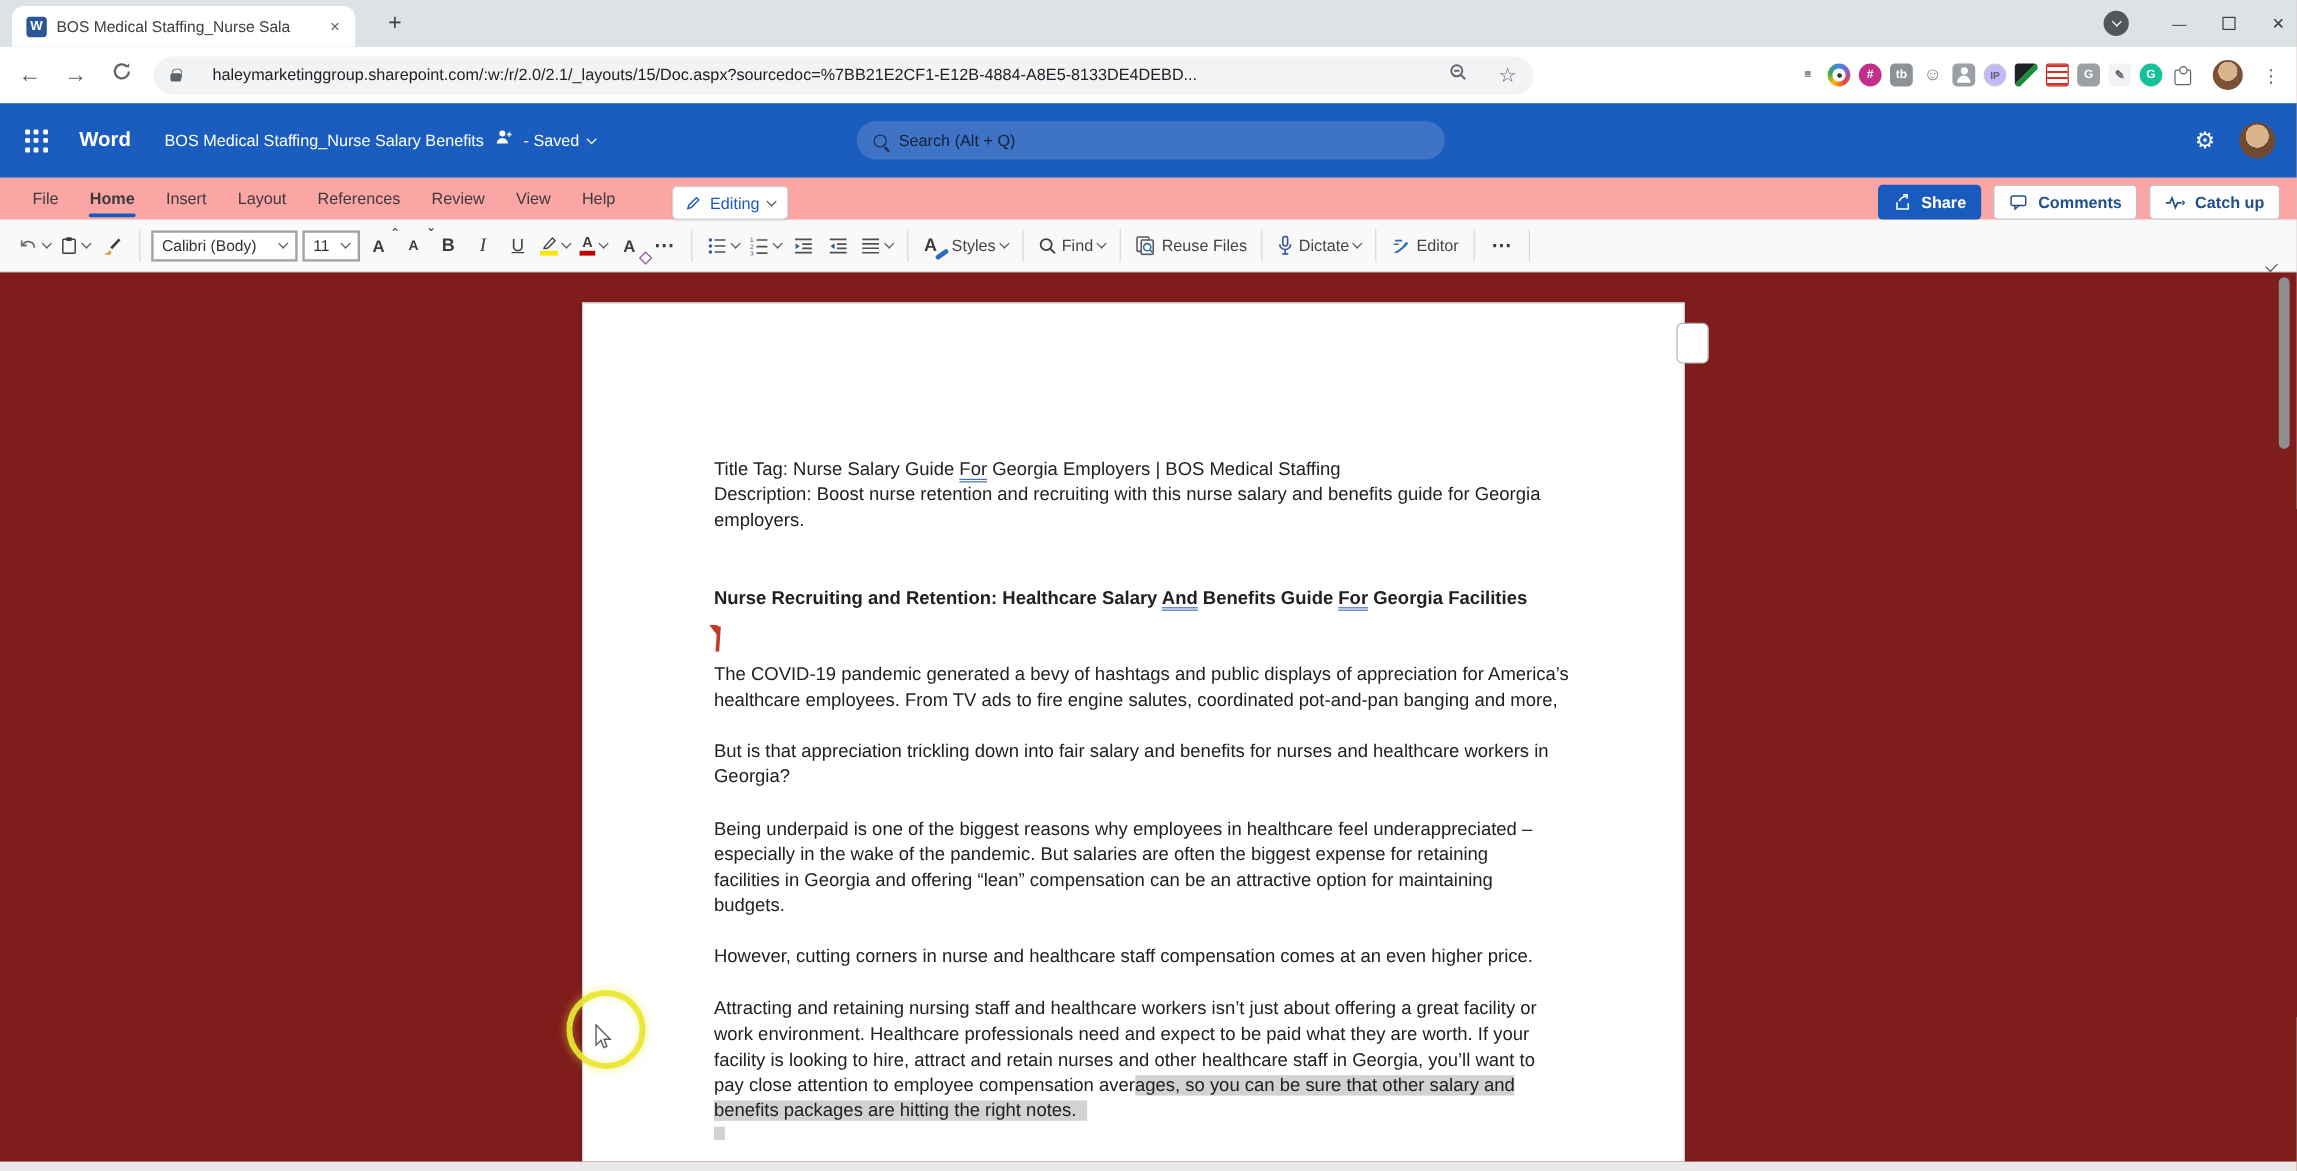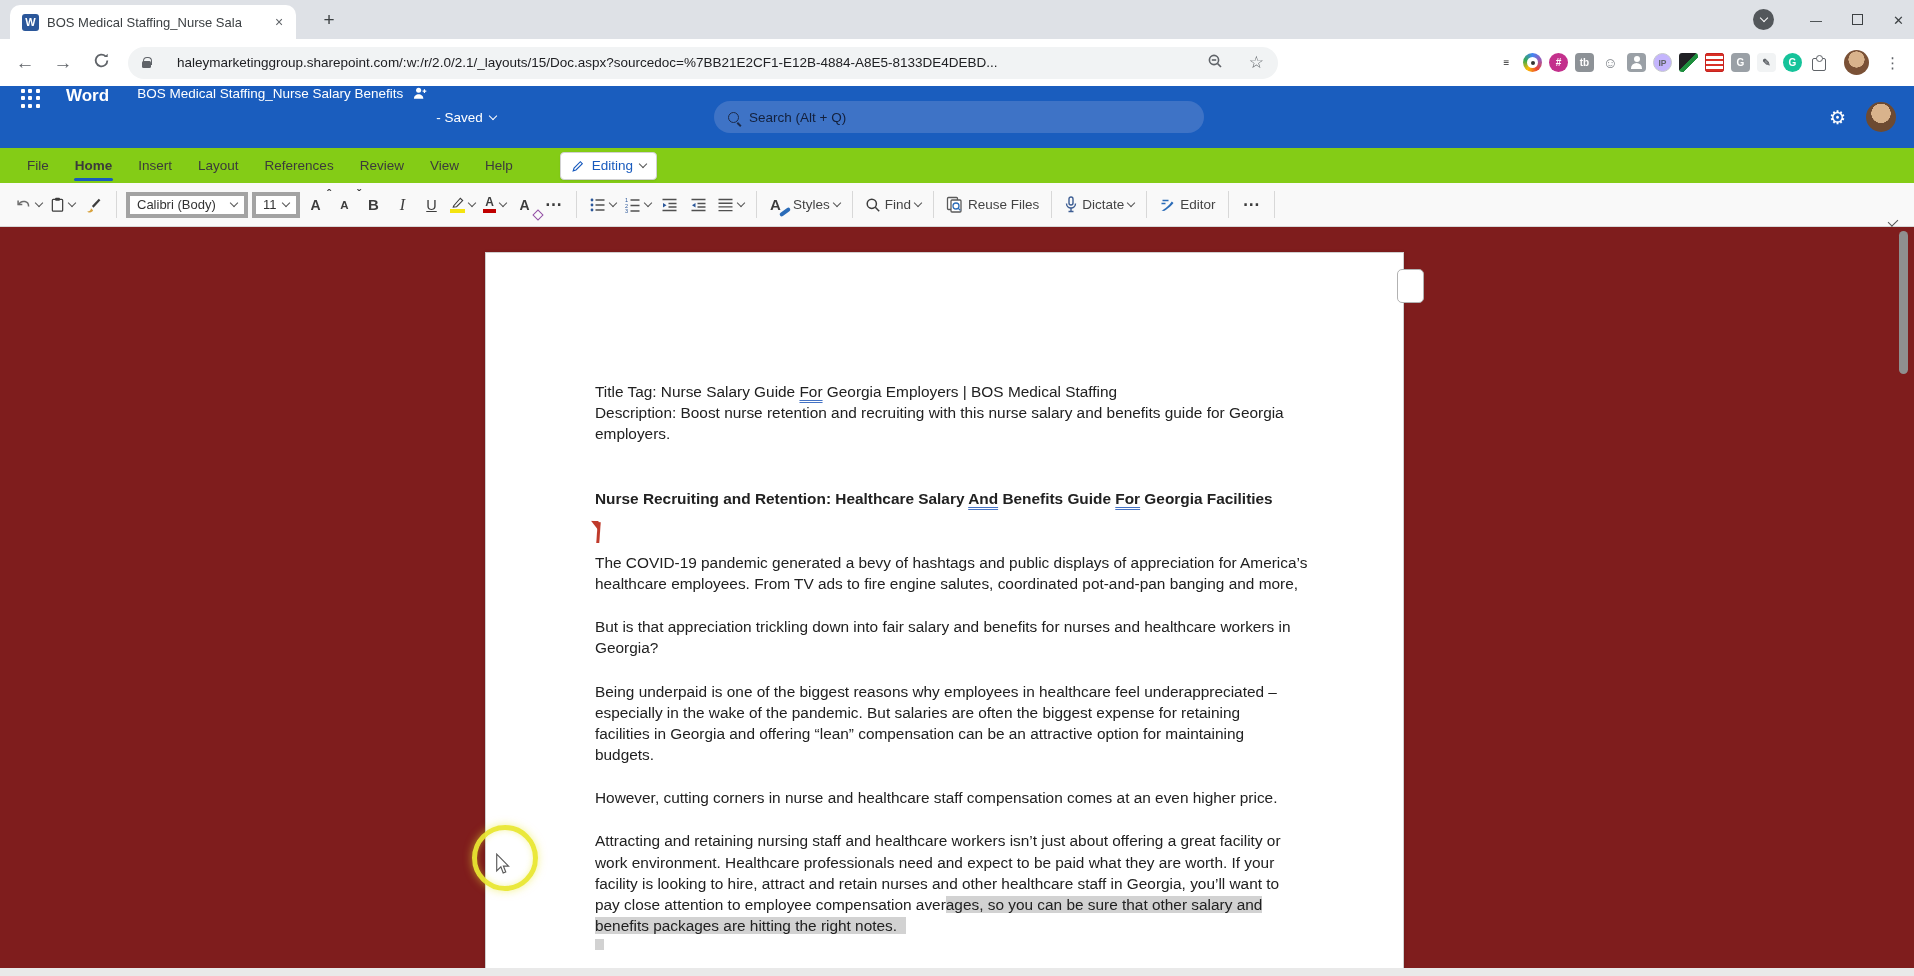--- a/index.html
+++ b/index.html
@@ -49,54 +49,54 @@
   .x-person::after{content:"";position:absolute;left:4px;top:10px;width:11px;height:6px;border-radius:6px 6px 0 0;background:#fff}
   .x-puzzle{position:relative;background:none}
   .x-puzzle::before{content:"";position:absolute;left:3px;top:5px;width:12px;height:11px;border:1.8px solid #5f6368;border-radius:2px}
   .x-puzzle::after{content:"";position:absolute;left:7px;top:2px;width:5px;height:5px;border:1.8px solid #5f6368;border-radius:50%;background:#fff}
   .ext-smiley{font-size:15px}
   .ext-avatar{width:25px;height:25px;border-radius:50%;background:radial-gradient(circle at 50% 38%,#d9b38c 0 40%,#7a5136 41% 100%)}
   .kebab{color:#5f6368;font-size:15px;letter-spacing:0}
   .kebab::before{content:"⋮"}
 
   
-  .suitebar{height:62px;background:#1a5dbe;display:flex;padding:0 18px;position:relative;color:#fff}
+  .suitebar{height:62px;background:#1a5dbe;display:flex;align-items:center;padding:0 18px;position:relative;color:#fff}
   .waffle{width:24px;height:24px;display:grid;grid-template-columns:repeat(3,4px);grid-template-rows:repeat(3,4px);gap:3.5px;align-content:center;justify-content:center}
   .waffle i{background:#fff;border-radius:1px}
   .word-logo{font-weight:700;font-size:17px;margin:0 28px 0 24px}
   .doc-title{font-size:13.5px;white-space:nowrap}
   .persvg{margin:0 8px 0 10px}
   .saved{font-size:13.5px;display:flex;align-items:center;gap:7px}
   .chev{width:6px;height:6px;border-right:1.4px solid #555;border-bottom:1.4px solid #555;transform:rotate(45deg);display:inline-block;margin-top:-3px}
   .chev-w{border-color:#fff}
   .suite-search{position:absolute;left:714px;top:15px;width:490px;height:32px;background:#3e73c6;border-radius:16px;display:flex;align-items:center;padding:0 14px;gap:10px}
   .mag{width:11px;height:11px;border:1.6px solid #1c2b4a;border-radius:50%;position:relative;flex:0 0 auto}
   .mag::after{content:"";position:absolute;left:9px;top:9px;width:5px;height:1.8px;background:#1c2b4a;transform:rotate(45deg);transform-origin:0 0}
   .search-text{font-size:13.5px;color:#13203c}
   .suite-right{margin-left:auto;display:flex;align-items:center;gap:20px}
   .gear{font-size:19px}
   .gear::before{content:"⚙"}
   .suite-avatar{width:30px;height:30px;border-radius:50%;background:radial-gradient(circle at 50% 38%,#d9b38c 0 40%,#6d4a31 41% 100%)}
 
   
-  .ribbonrow{height:35px;background:#84cc16;display:flex;align-items:center;padding:0 14px}
+  .ribbonrow{height:35px;background:#fca5a5;display:flex;align-items:flex-end;padding:0 14px}
   .rtab{font-size:13.5px;color:#3b3b3b;padding:0 13px;height:100%;display:flex;align-items:center;position:relative}
   .rtab.active{font-weight:700}
   .rtab.active::after{content:"";position:absolute;left:12px;right:12px;bottom:2px;height:3px;background:#185abd;border-radius:2px}
   .editing-btn{margin-left:34px;height:28px;border:1px solid #d1d1d1;background:#fff;border-radius:4px;display:flex;align-items:center;gap:7px;padding:0 10px;font-size:13.5px;color:#185abd;box-shadow:0 1px 2px rgba(0,0,0,.08)}
   .ribbon-right{margin-left:auto;display:flex;align-items:center;gap:10px}
   .btn-share{background:#185abd;color:#fff;height:29px;border-radius:4px;padding:0 13px;display:flex;align-items:center;gap:8px;font-size:13.5px;font-weight:700}
   .btn-outline{background:#fff;border:1px solid #c2c2c2;color:#1f4e8c;height:29px;border-radius:4px;padding:0 12px;display:flex;align-items:center;gap:8px;font-size:13.5px;font-weight:600}
 
   
   .toolbar{height:44px;background:#f9f9f9;border-bottom:1px solid #d8d8d8;display:flex;align-items:center;padding:0 12px;gap:2px}
   .tbtn{height:30px;min-width:27px;display:flex;align-items:center;justify-content:center;gap:4px;color:#3d3d3d;border-radius:3px;padding:0 3px}
   .tlabel{font-size:13.5px;color:#444}
   .sep{width:1px;height:27px;background:#d8d8d8;margin:0 7px;flex:0 0 auto}
-  .combo{height:26px;border:4px solid #a3a3a3;background:#fff;display:flex;align-items:center;justify-content:space-between;padding:0 7px;font-size:13px;color:#333;gap:6px}
+  .combo{height:26px;border:2px solid #a3a3a3;background:#fff;display:flex;align-items:center;justify-content:space-between;padding:0 7px;font-size:13px;color:#333;gap:6px}
   .combo-font{width:122px;margin-right:2px}
   .combo-size{width:48px}
   .ico-B::before{content:"B";font-weight:800;font-size:15px}
   .ico-I::before{content:"I";font-family:"Liberation Serif",serif;font-style:italic;font-size:16px}
   .ico-U::before{content:"U";font-size:14.5px;text-decoration:underline}
   .ico-grow{position:relative}
   .ico-grow::before{content:"A";font-size:14px;font-weight:600}
   .ico-grow::after{content:"ˆ";position:absolute;top:-2px;right:-2px;font-size:12px;font-weight:700}
   .ico-shrink{position:relative}
   .ico-shrink::before{content:"A";font-size:11.5px;font-weight:600}
@@ -239,20 +239,44 @@
   <span class="rtab">Review</span>
   <span class="rtab">View</span>
   <span class="rtab">Help</span>
   <div class="editing-btn">
     <svg width="14" height="14" viewBox="0 0 16 16">
         <path d="M2.5 13.5l1-3.2 7.2-7.2 2.2 2.2-7.2 7.2-3.2 1z" fill="none" stroke="#185abd" stroke-width="1.3"></path>
       </svg>
     <span>Editing</span>
     <i class="chev"></i>
   </div>
+  <div class="ribbon-right">
+    <div class="btn-share">
+      <svg width="15" height="15" viewBox="0 0 16 16">
+          <path d="M3 8v6h10V9" fill="none" stroke="#fff" stroke-width="1.4"></path>
+          <path d="M5 7c1.5-3 4-4 6-4" fill="none" stroke="#fff" stroke-width="1.4"></path>
+          <path d="M8.5 1.5H12V5" fill="none" stroke="#fff" stroke-width="1.4"></path>
+        </svg>
+      <span>Share</span>
+    </div>
+    <div class="btn-outline">
+      <svg width="16" height="15" viewBox="0 0 16 16">
+          <rect x="1.5" y="2.5" width="13" height="8.5" rx="1.5" fill="none" stroke="#1f4e8c" stroke-width="1.3"></rect>
+          <path d="M5 11v3.2L8.4 11" fill="none" stroke="#1f4e8c" stroke-width="1.3"></path>
+        </svg>
+      <span>Comments</span>
+    </div>
+    <div class="btn-outline">
+      <svg width="17" height="14" viewBox="0 0 17 14">
+          <path d="M1 7h3.2l1.8-4 2.8 8 1.8-4H14" fill="none" stroke="#1f4e8c" stroke-width="1.4"></path>
+          <path d="M14.6 5.4l1.6 1.6-1.6 1.6" fill="none" stroke="#1f4e8c" stroke-width="1.2"></path>
+        </svg>
+      <span>Catch up</span>
+    </div>
+  </div>
 </div>
 
 <div class="toolbar">
   <span class="tbtn">
     <svg width="17" height="16" viewBox="0 0 16 16">
         <path d="M3 8c1.2-2.6 3.8-4 6.4-3.4 2.3.5 3.7 2.4 3.7 4.8" fill="none" stroke="#6d6d6d" stroke-width="1.5"></path>
         <path d="M2.6 3.4v4.2h4.2" fill="none" stroke="#6d6d6d" stroke-width="1.5"></path>
       </svg>
     <i class="chev"></i>
   </span>

